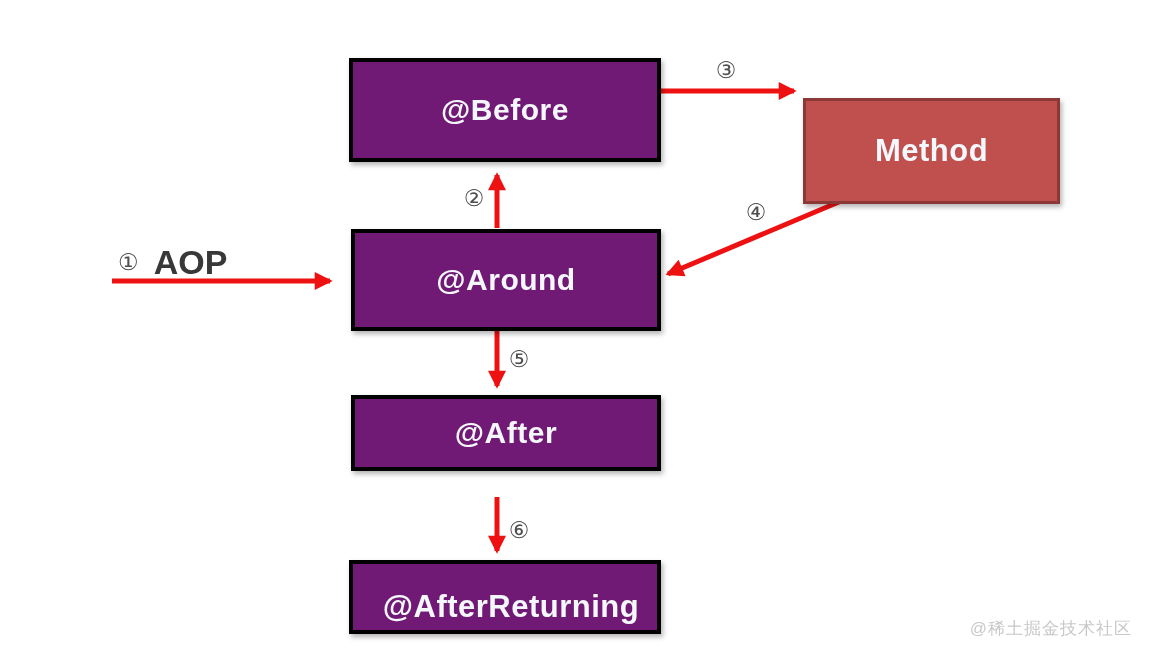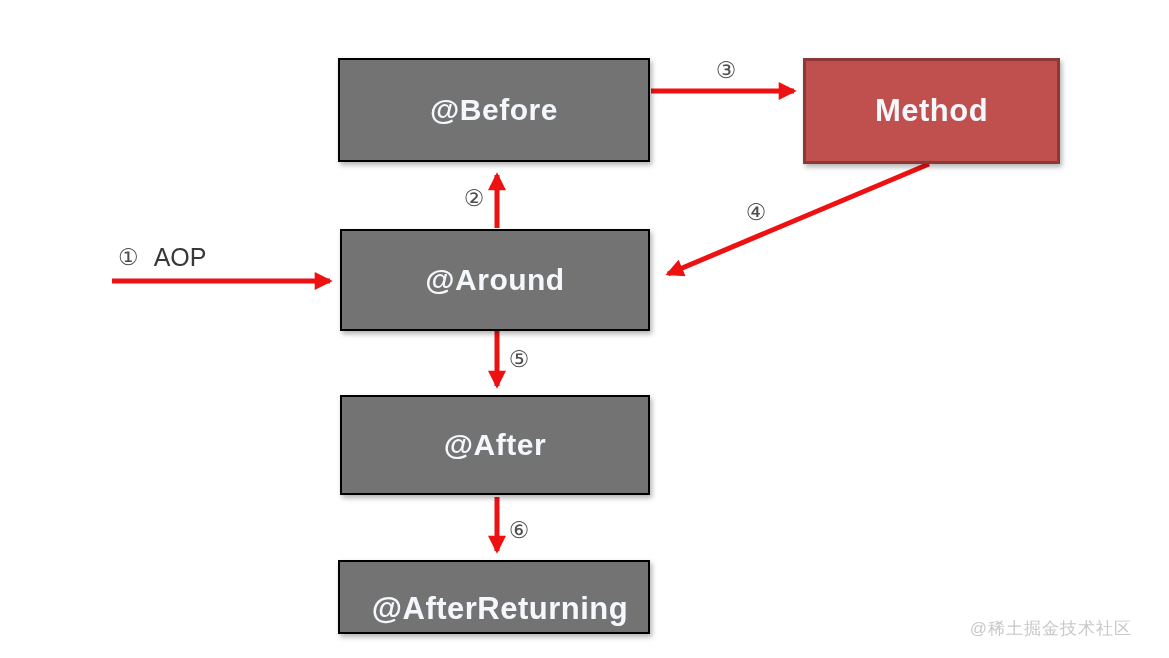--- a/index.html
+++ b/index.html
@@ -27,26 +27,26 @@
     box-sizing: border-box;
     display: flex;
     align-items: center;
     justify-content: center;
     color: #f4f8fc;
     font-weight: bold;
     font-size: 30px;
     letter-spacing: 0.5px;
     box-shadow: 2px 3px 5px rgba(0,0,0,0.30);
   }
-  .node.blue { background: #737373; border: 2px solid #000000; }
-  .node.red  { background: #C0504D; border: 3px solid #8C3836; }
+  .node.blue { background: #701a75; border: 4px solid #000000; margin-left: 11px; }
+  .node.red  { background: #C0504D; border: 3px solid #8C3836; margin-top: 40px; }
   .node-before         { left: 338px; top: 58px;  width: 312px; height: 104px; }
   .node-method         { left: 803px; top: 58px;  width: 257px; height: 106px; font-size: 31px; }
   .node-around         { left: 340px; top: 229px; width: 310px; height: 102px; }
-  .node-after          { left: 340px; top: 395px; width: 310px; height: 100px; }
+  .node-after          { left: 340px; top: 395px; width: 310px; height: 76px; }
   .node-afterreturning { left: 338px; top: 560px; width: 312px; height: 74px; align-items: flex-end; padding-bottom: 5px; font-size: 31px; padding-left: 12px; }
   .step-marker {
     position: absolute;
     transform: translate(-50%, -50%);
     font-size: 23px;
     line-height: 1;
     color: #4F4F4F;
   }
   .marker-2 { left: 474px; top: 198px; }
   .marker-3 { left: 726px; top: 70px;  }
@@ -55,21 +55,21 @@
   .marker-6 { left: 519px; top: 530px; }
   .entry-label {
     position: absolute;
     left: 118px;
     top: 242px;
     display: flex;
     align-items: center;
     gap: 15px;
   }
   .entry-step { font-size: 23px; color: #4F4F4F; line-height: 1; }
-  .entry-text { font-size: 25px; font-weight: normal; color: #383838; line-height: 1.2; }
+  .entry-text { font-size: 34px; font-weight: bold; color: #383838; line-height: 1.2; }
   .watermark {
     position: absolute;
     right: 37px;
     top: 617px;
     font-size: 17px;
     color: #C8C8C8;
     letter-spacing: 1px;
   }
 </style>
 </head>

